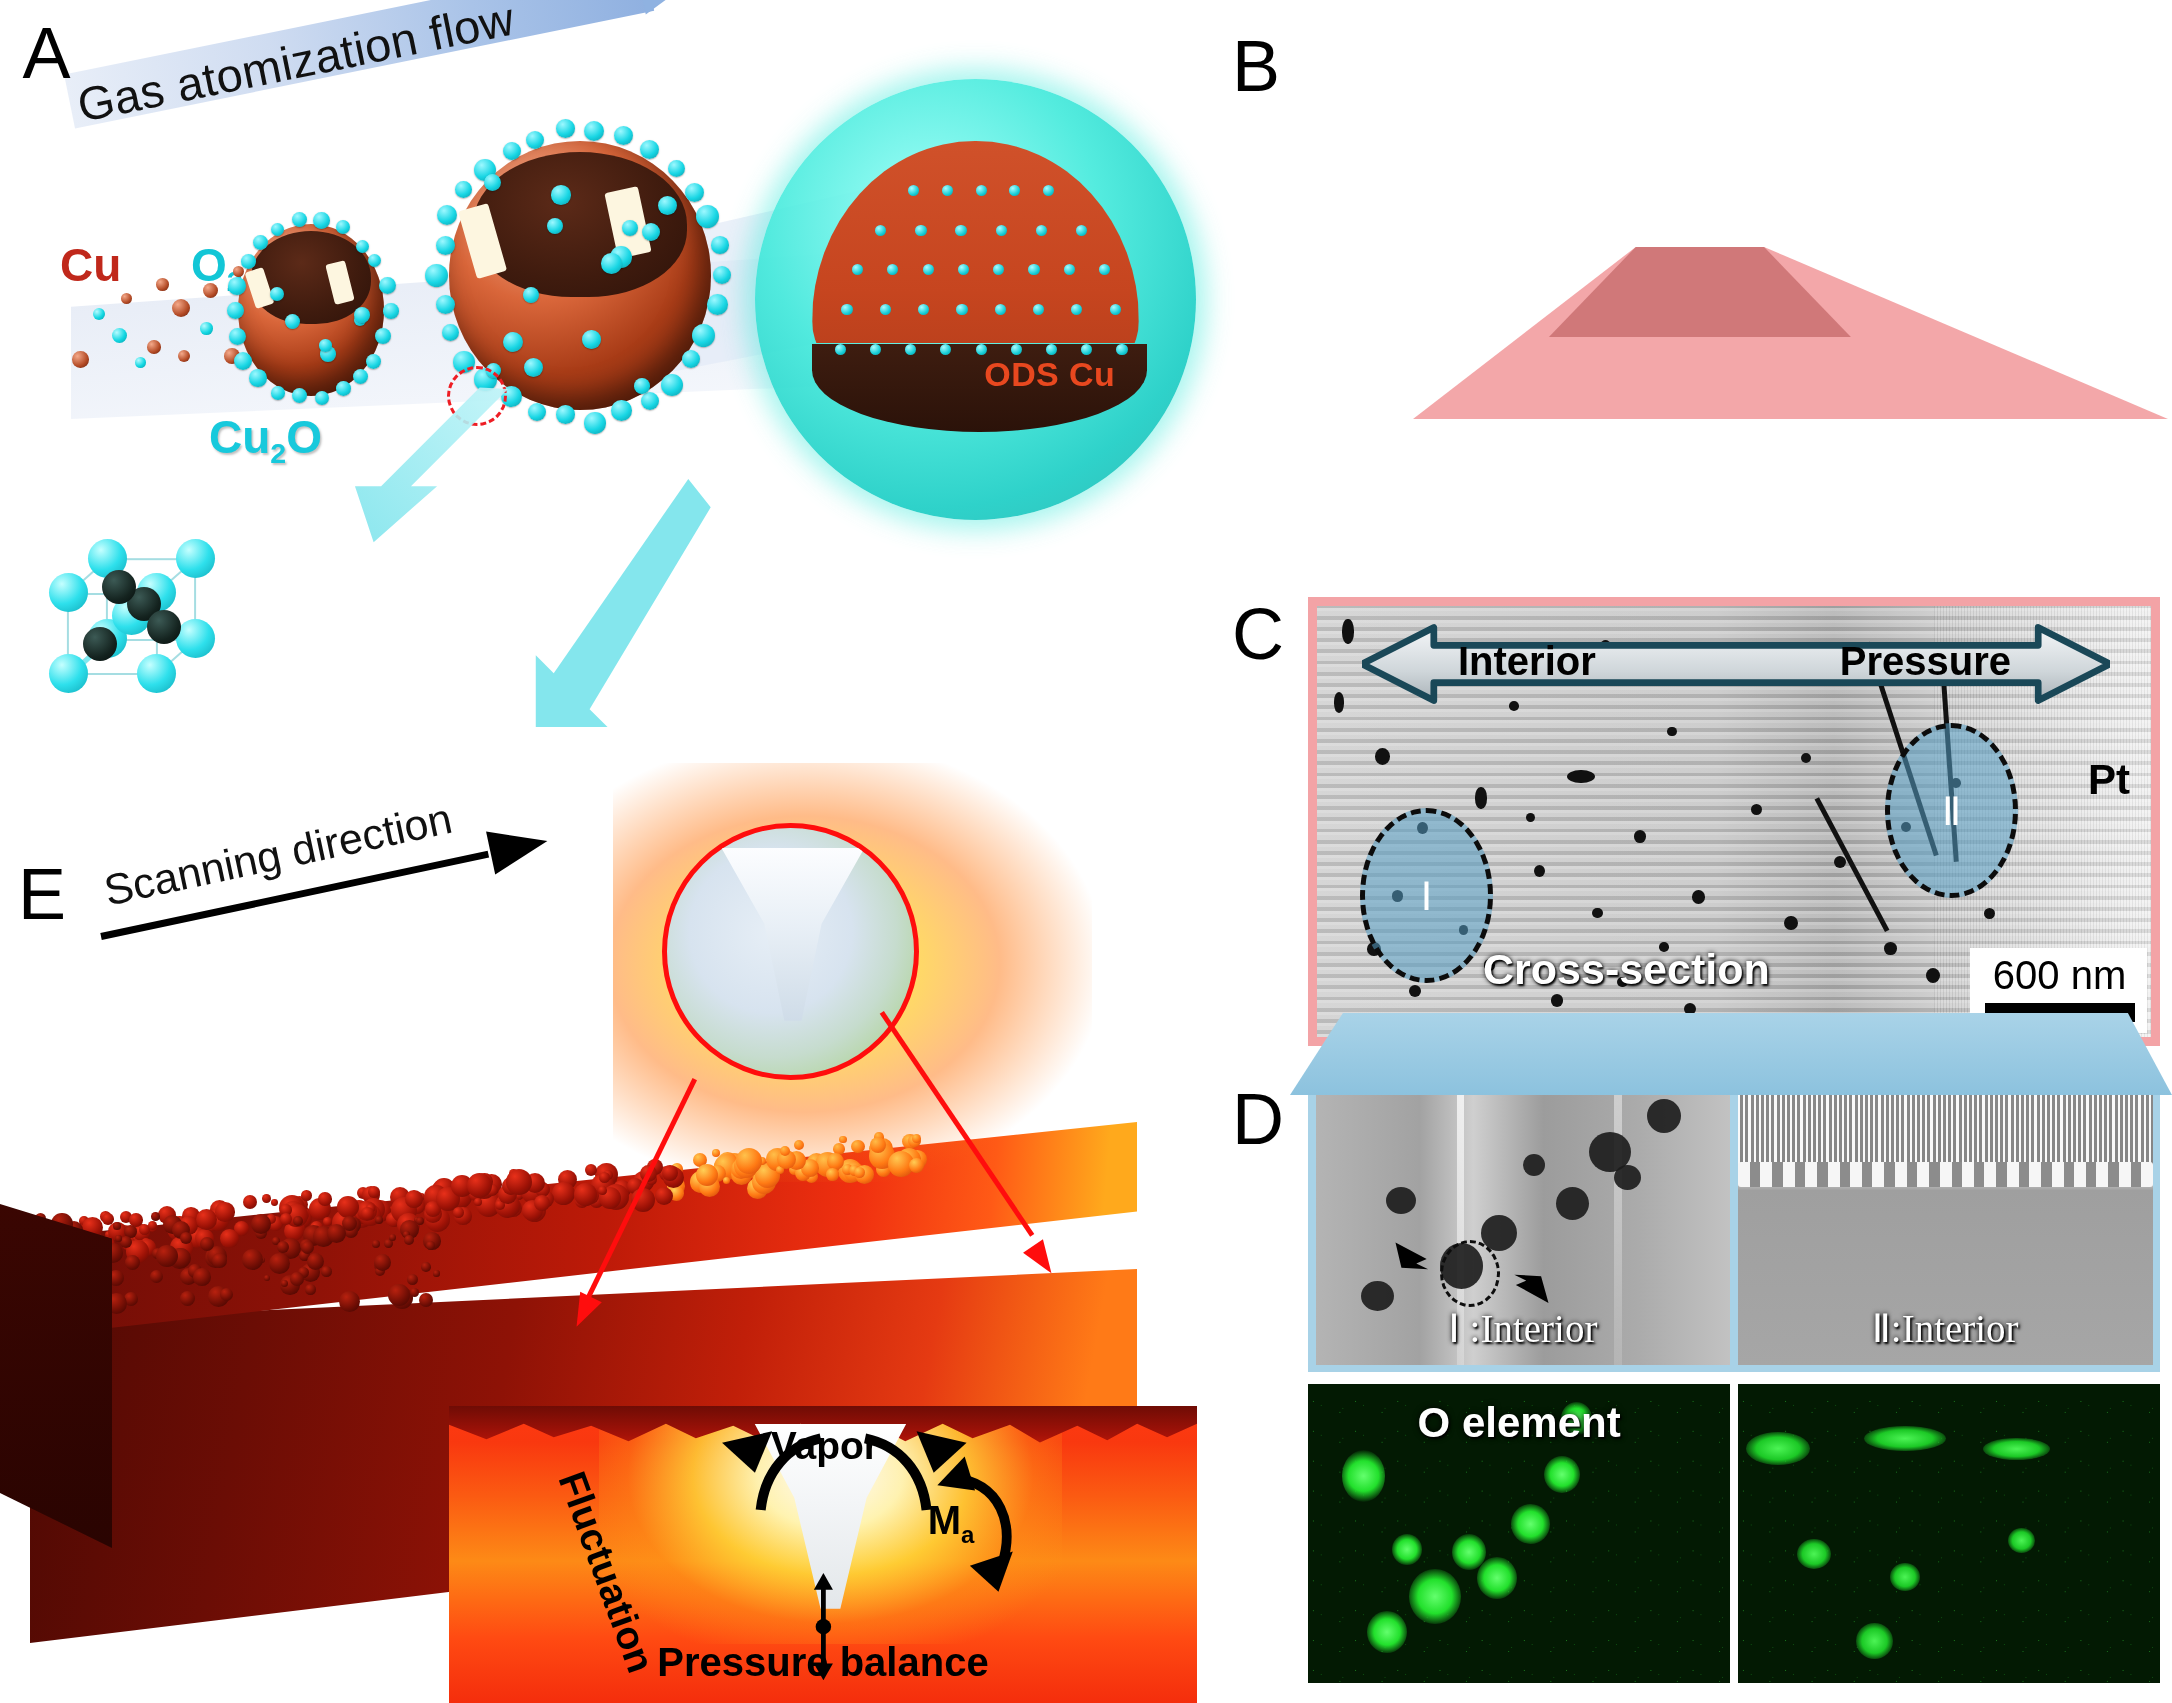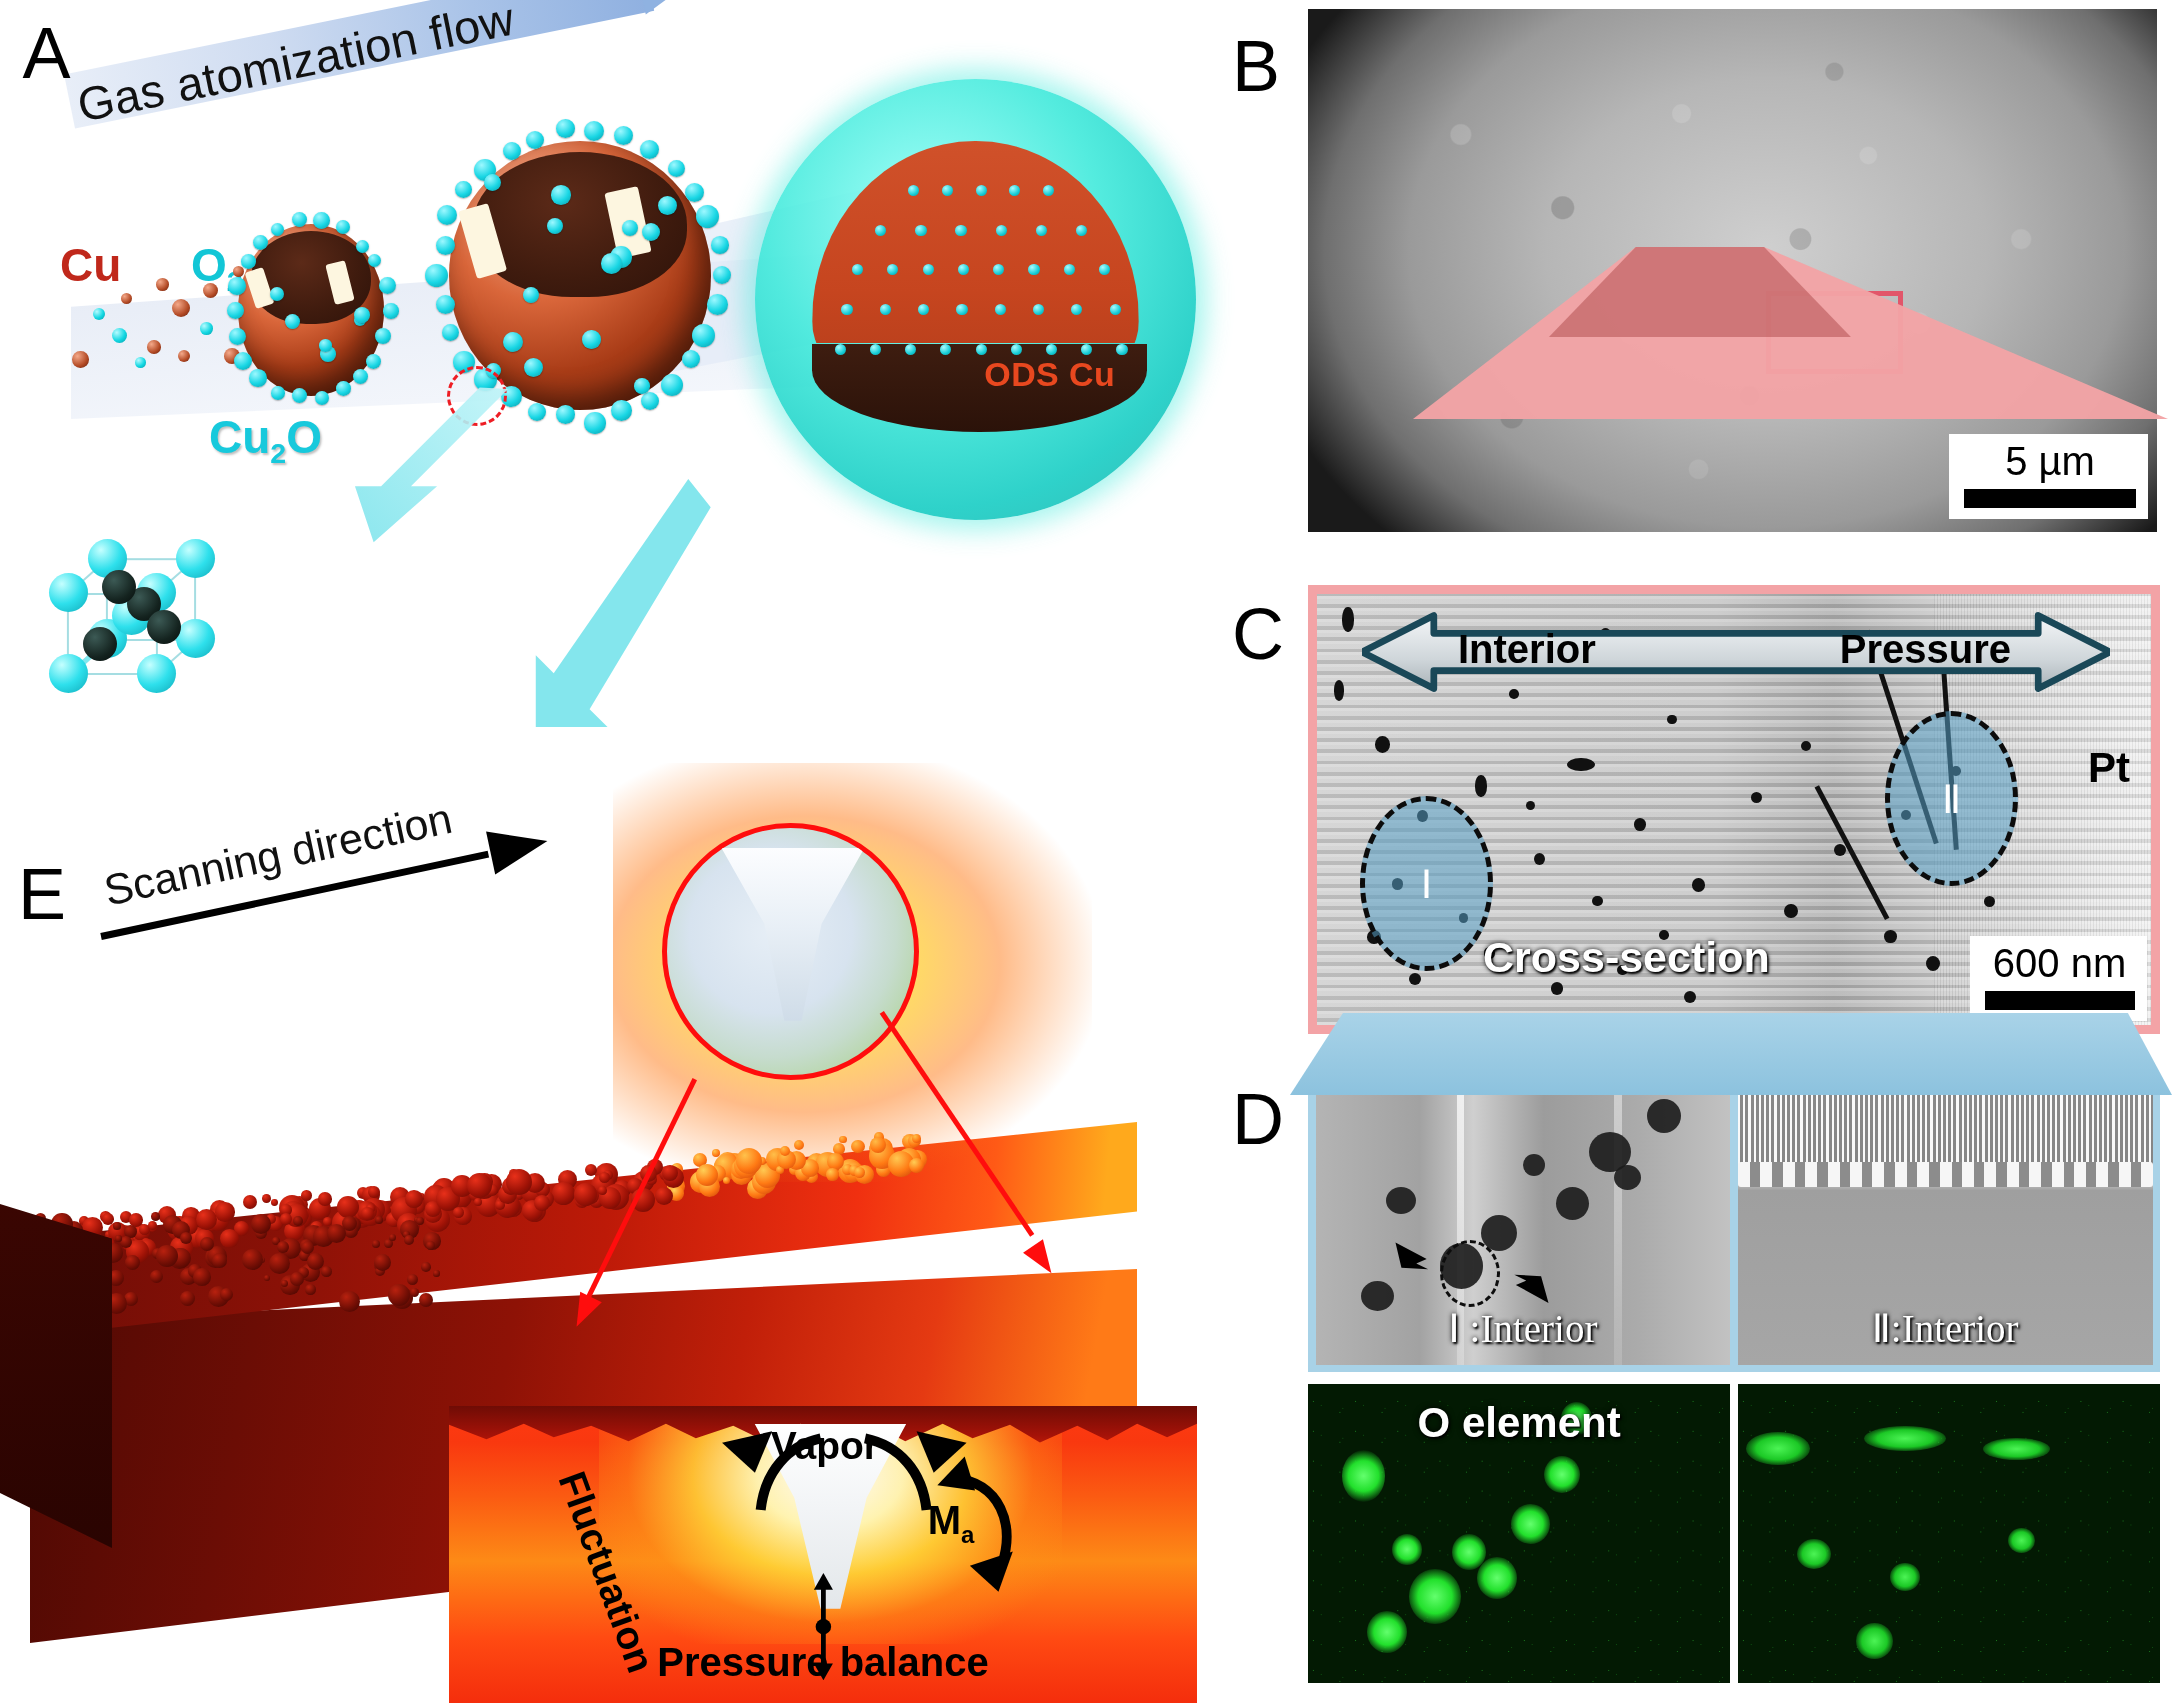--- a/index.html
+++ b/index.html
@@ -123,21 +123,21 @@
 
   
   .pink-connector{position:absolute;left:1413px;top:247px;width:755px;height:172px;
      background:#f3a3a6;
      clip-path:polygon(29.5% 0%,46.5% 0%,100% 100%,0% 100%);z-index:5;opacity:.96;}
   .pink-connector-dark{position:absolute;left:1413px;top:247px;width:755px;height:90px;
      background:rgba(140,30,30,.34);
      clip-path:polygon(29.5% 0%,46.5% 0%,58% 100%,18% 100%);z-index:6;}
 
   
-  #panelC{position:absolute;left:1226px;top:576px;width:946px;height:479px;}
+  #panelC{position:absolute;left:1226px;top:588px;width:946px;height:479px;}
   .letterC{left:1232px;top:598px;font-size:72px;}
   .cframe{position:absolute;left:82px;top:9px;width:852px;height:449px;
      background:#f3a3a6;padding:9px;box-sizing:border-box;}
   .ctem{position:absolute;inset:9px;overflow:hidden;
      background:
       linear-gradient(90deg,#cfcfcf 0%,#c4c4c4 48%,#b0b0b0 62%,#cdcdcd 78%,#e4e4e4 92%,#efefef 100%);}
   .ctem-stripes{position:absolute;inset:0;opacity:.55;
      background:repeating-linear-gradient(0deg,rgba(255,255,255,.5) 0 3px,rgba(0,0,0,.18) 3px 6.7px,rgba(255,255,255,.28) 6.7px 11.2px);}
   .ctem-grain{position:absolute;right:0;top:0;width:26%;height:100%;
      background:repeating-linear-gradient(90deg,rgba(0,0,0,.06) 0 1.5px,rgba(255,255,255,.10) 1.5px 3px);}
@@ -488,31 +488,20 @@
           <div class="lat-node lat-o" style="left:90px;top:147px;width:39px;height:39px;"></div>
           <div class="lat-node lat-cu" style="left:61px;top:178px;width:34px;height:34px;"></div>
           <div class="lat-node lat-cu" style="left:105px;top:138px;width:34px;height:34px;"></div>
           <div class="lat-node lat-cu" style="left:125px;top:161px;width:34px;height:34px;"></div>
           <div class="lat-node lat-cu" style="left:80px;top:121px;width:34px;height:34px;"></div>
         </div>
     </div>
   </div>
 
   <div class="panel-letter letterB">B</div>
-  <div id="panelB">
-    <div class="sem">
-      <div class="sem-bg"></div>
-      <div class="sem-grain"></div>
-      <div class="roi-box"></div>
-      <div class="scalebar-wrap" style="right:9px;bottom:13.5px;">
-        <div class="scalebar-txt">5 µm</div>
-        <div class="scalebar-line" style="width:172px;"></div>
-      </div>
-    </div>
-  </div>
   <div class="pink-connector"></div>
   <div class="pink-connector-dark"></div>
 
   <div class="panel-letter letterC">C</div>
   <div id="panelC">
     <div class="cframe">
       <div class="ctem">
         <div class="ctem-stripes"></div>
         <div class="ctem-grain"></div>
         <div id="oxides">

